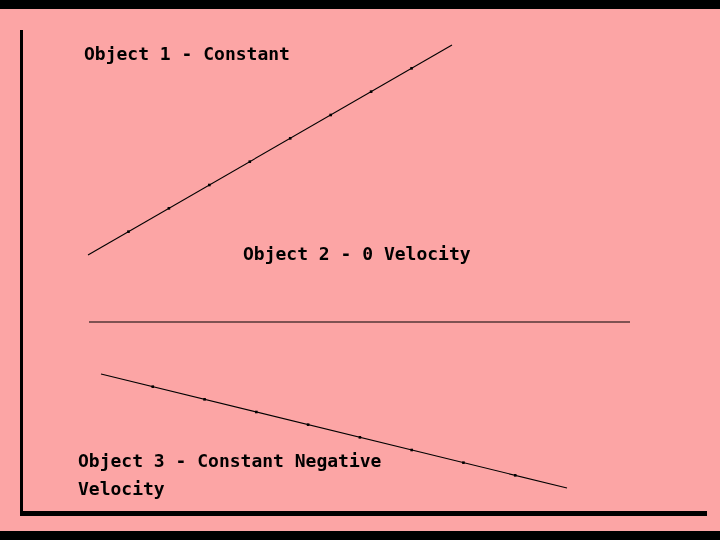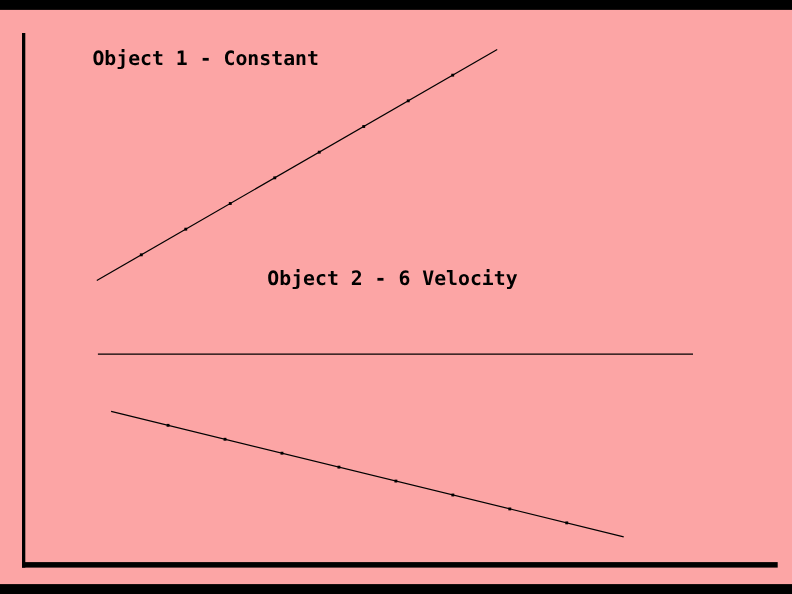--- a/index.html
+++ b/index.html
@@ -63,15 +63,16 @@
       <rect x="255.0333333333333" y="410.7" width="2.6" height="2.6" fill="#000000"></rect>
       <rect x="306.8111111111111" y="423.3666666666667" width="2.6" height="2.6" fill="#000000"></rect>
       <rect x="358.5888888888889" y="436.0333333333333" width="2.6" height="2.6" fill="#000000"></rect>
       <rect x="410.3666666666666" y="448.7" width="2.6" height="2.6" fill="#000000"></rect>
       <rect x="462.14444444444445" y="461.3666666666667" width="2.6" height="2.6" fill="#000000"></rect>
       <rect x="513.9222222222222" y="474.0333333333333" width="2.6" height="2.6" fill="#000000"></rect>
     </svg>
 
   <div id="label-object1" class="graph-label"><span>Object 1 - Constant</span><br></div>
 
-  <div id="label-object2" class="graph-label"><span>Object 2 - 6 Velocity</span></div>
+  <div id="label-object2" class="graph-label"><span>Object 2 - 0 Velocity</span></div>
 
+  <div id="label-object3" class="graph-label"><span>Object 3 - Constant Negative</span><br><span>Velocity</span></div>
 </div>
 
 </body></html>

